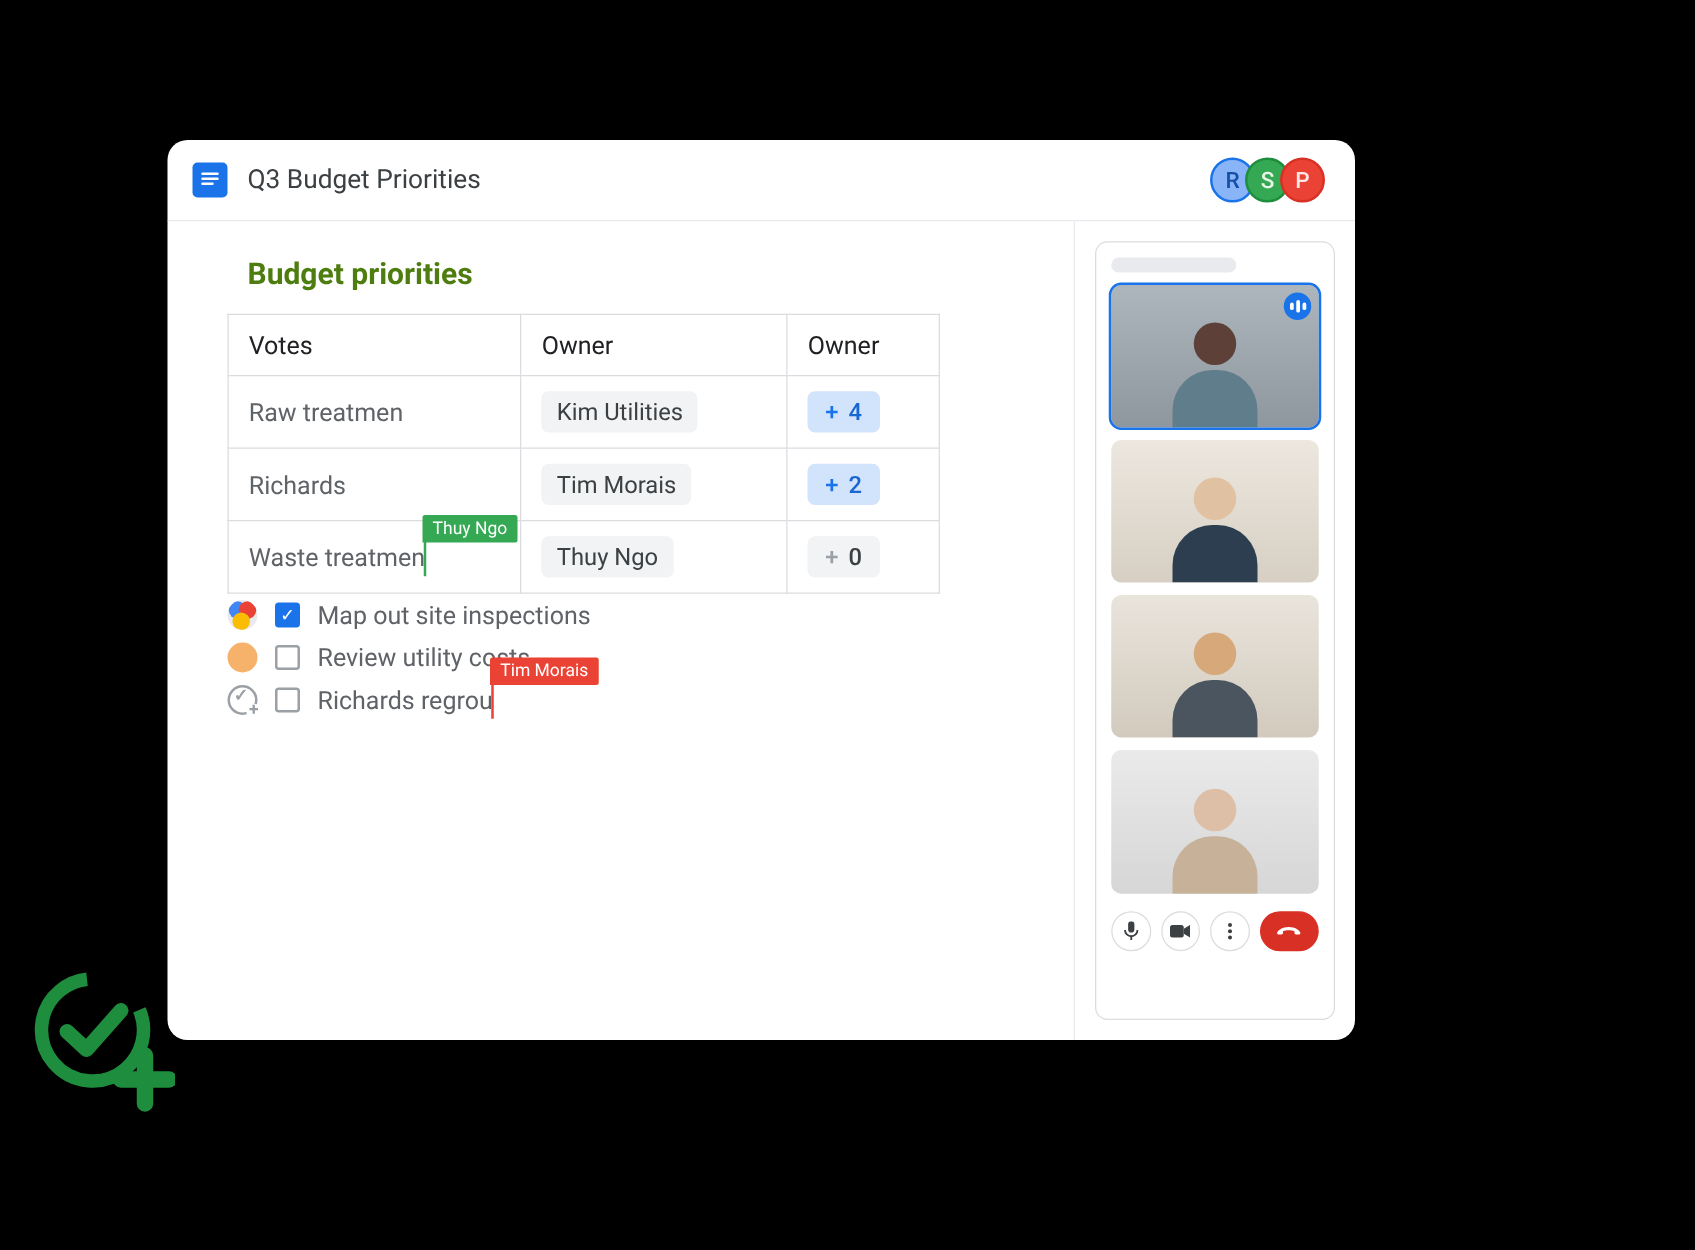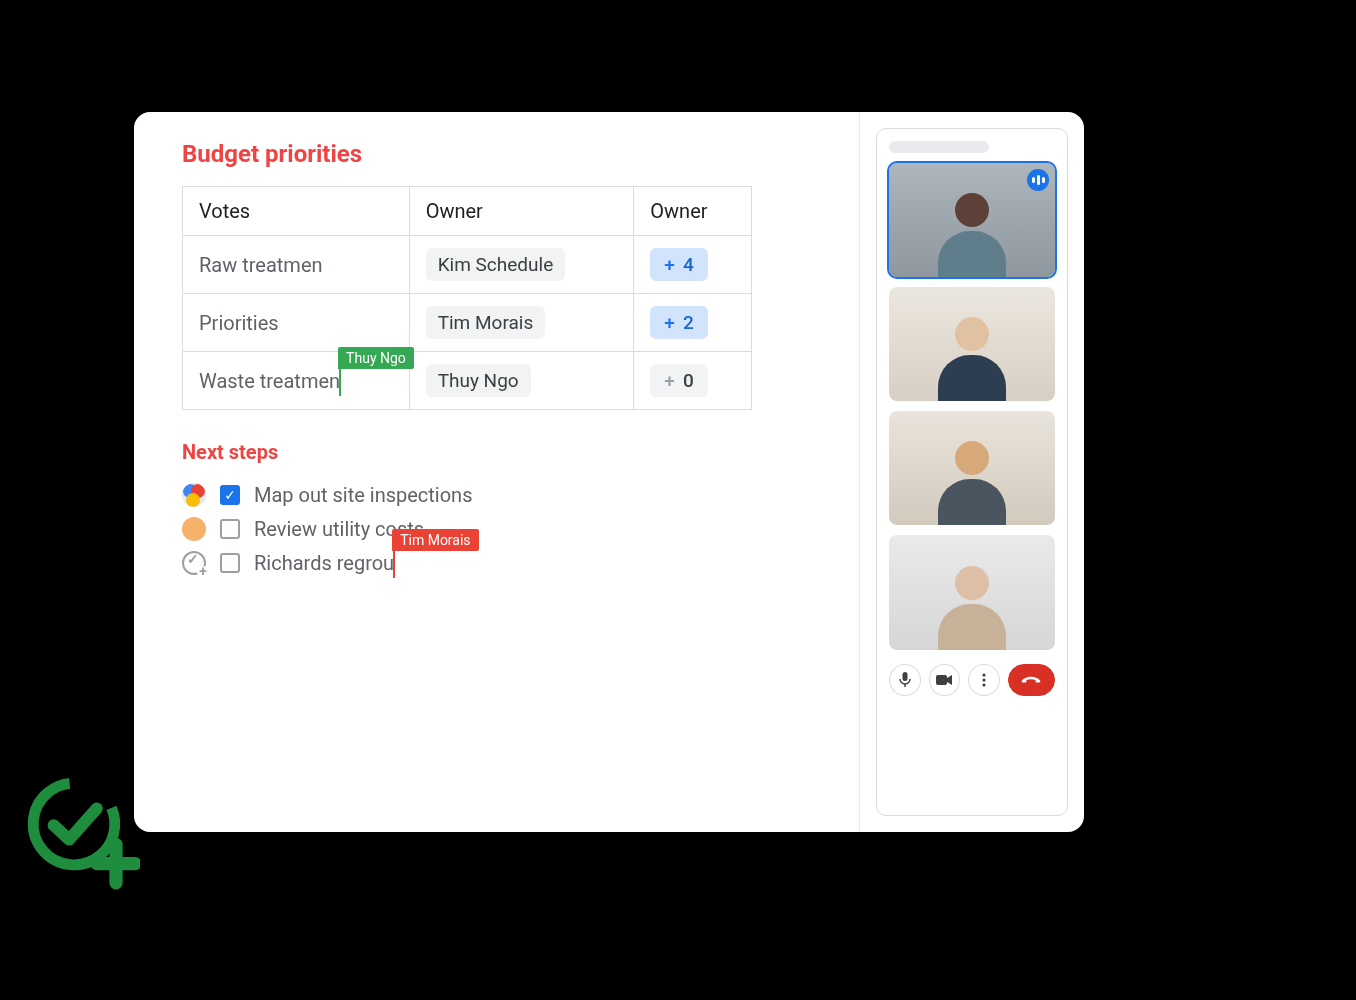--- a/index.html
+++ b/index.html
@@ -88,22 +88,23 @@
       min-height: 0;
     }
     .main {
       flex: 1;
       padding: 28px 48px;
       border-right: 1px solid #e8eaed;
     }
     .section-title {
       font-size: 24px;
       font-weight: 700;
-      color: #ef4444;
+      color: #4d7c0f;
       margin-bottom: 18px;
+      margin-left: 16px;
     }
     .section-title.smaller {
       font-size: 20px;
       margin-top: 30px;
       margin-bottom: 14px;
     }
     table.budget {
       border-collapse: collapse;
       width: 570px;
     }
@@ -381,45 +382,60 @@
       width: 120px;
       height: 120px;
     }
     .corner-badge svg { width: 100%; height: 100%; }
   </style>
 </head>
 <body>
 
 <div class="app-window">
 
+  <div class="header">
+    <div class="docs-icon">
+      <div class="docs-icon-inner">
+        <div class="docs-icon-line"></div>
+        <div class="docs-icon-line"></div>
+        <div class="docs-icon-line short"></div>
+      </div>
+    </div>
+    <div class="doc-title">Q3 Budget Priorities</div>
+    <div class="avatars">
+      <div class="avatar r">R</div>
+      <div class="avatar s">S</div>
+      <div class="avatar p">P</div>
+    </div>
+  </div>
 
   <div class="body">
     <div class="main">
 
       <div class="section-title">Budget priorities</div>
 
       <table class="budget">
         <thead>
           <tr>
             <th>Votes</th>
             <th>Owner</th>
             <th>Owner</th>
           </tr>
         </thead>
         <tbody>
           <tr>
             <td class="item">Raw treatmen</td>
-            <td><span class="owner-chip">Kim Schedule</span></td>
+            <td><span class="owner-chip">Kim Utilities</span></td>
             <td><span class="vote-chip blue">
                   <span class="plus">+</span>
                   <span class="vote-count">4</span>
                 </span></td>
           </tr>
           <tr>
-            <td class="item">Priorities</td>
+            <td class="item">Richards</td>
             <td><span class="owner-chip">Tim Morais</span></td>
             <td><span class="vote-chip blue">
                   <span class="plus">+</span>
                   <span class="vote-count">2</span>
                 </span></td>
           </tr>
           <tr>
             <td class="item">
               <span class="cursor-wrap cursor-green">
                 <span>Waste treatmen</span>
@@ -429,21 +445,20 @@
             </td>
             <td><span class="owner-chip">Thuy Ngo</span></td>
             <td><span class="vote-chip grey">
                   <span class="plus">+</span>
                   <span class="vote-count">0</span>
                 </span></td>
           </tr>
         </tbody>
       </table>
 
-      <div class="section-title smaller">Next steps</div>
 
       <ul class="next-list">
         <li class="next-item">
           <span class="assignee group">
             <span class="mini-av a"></span>
               <span class="mini-av b"></span>
               <span class="mini-av c"></span>
           </span>
           <span class="checkbox checked">✓</span>
           <span class="task-text">Map out site inspections</span>

